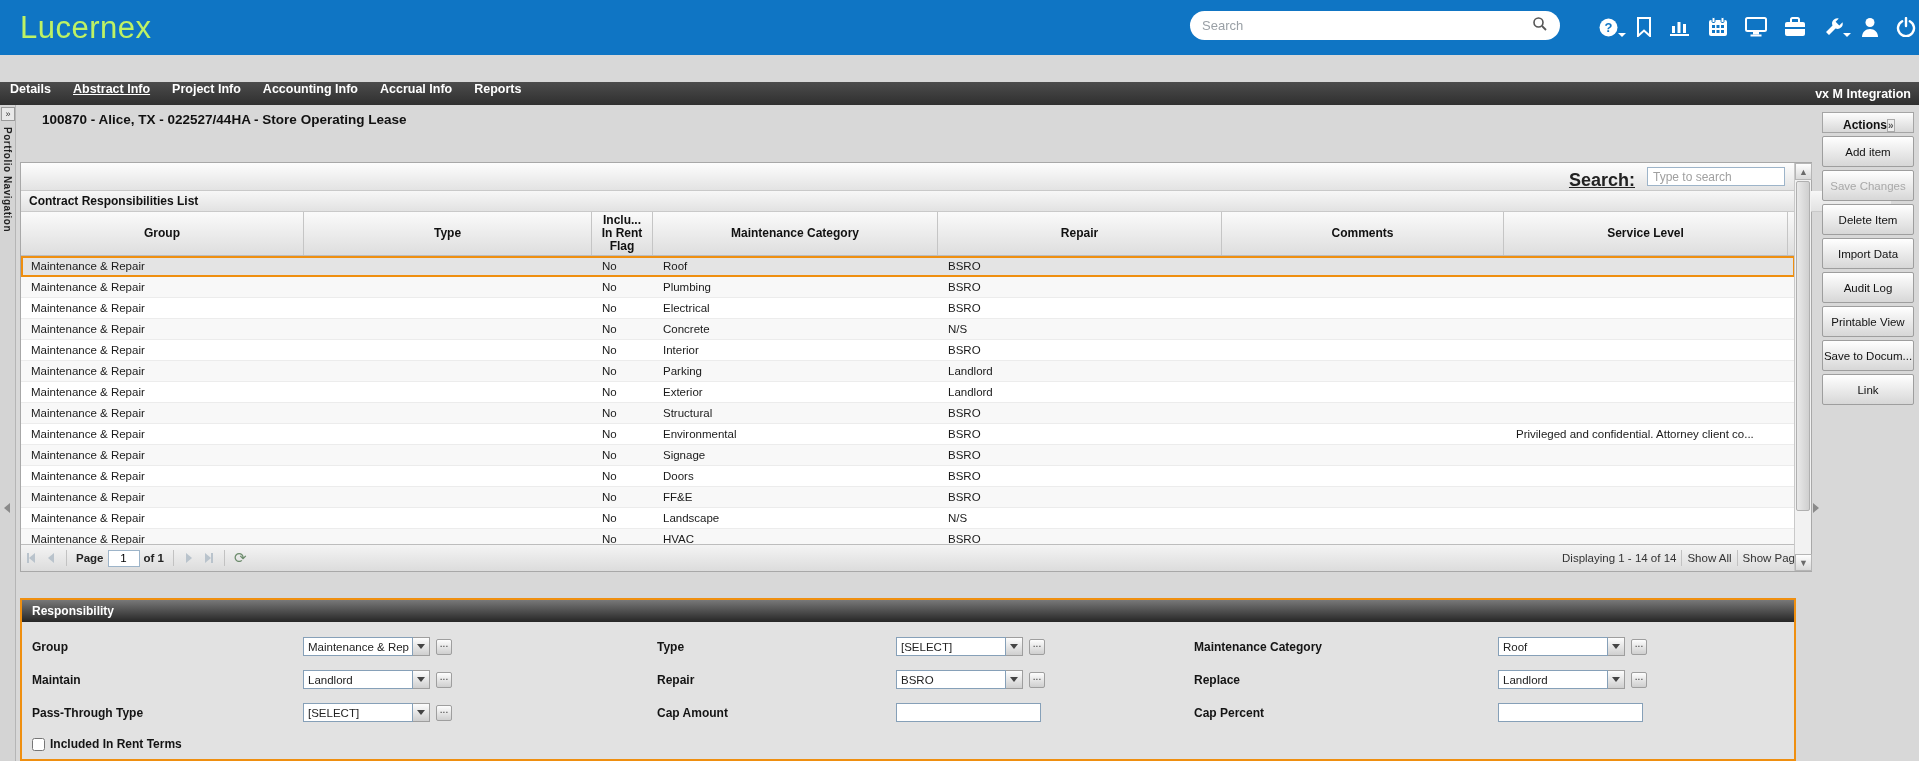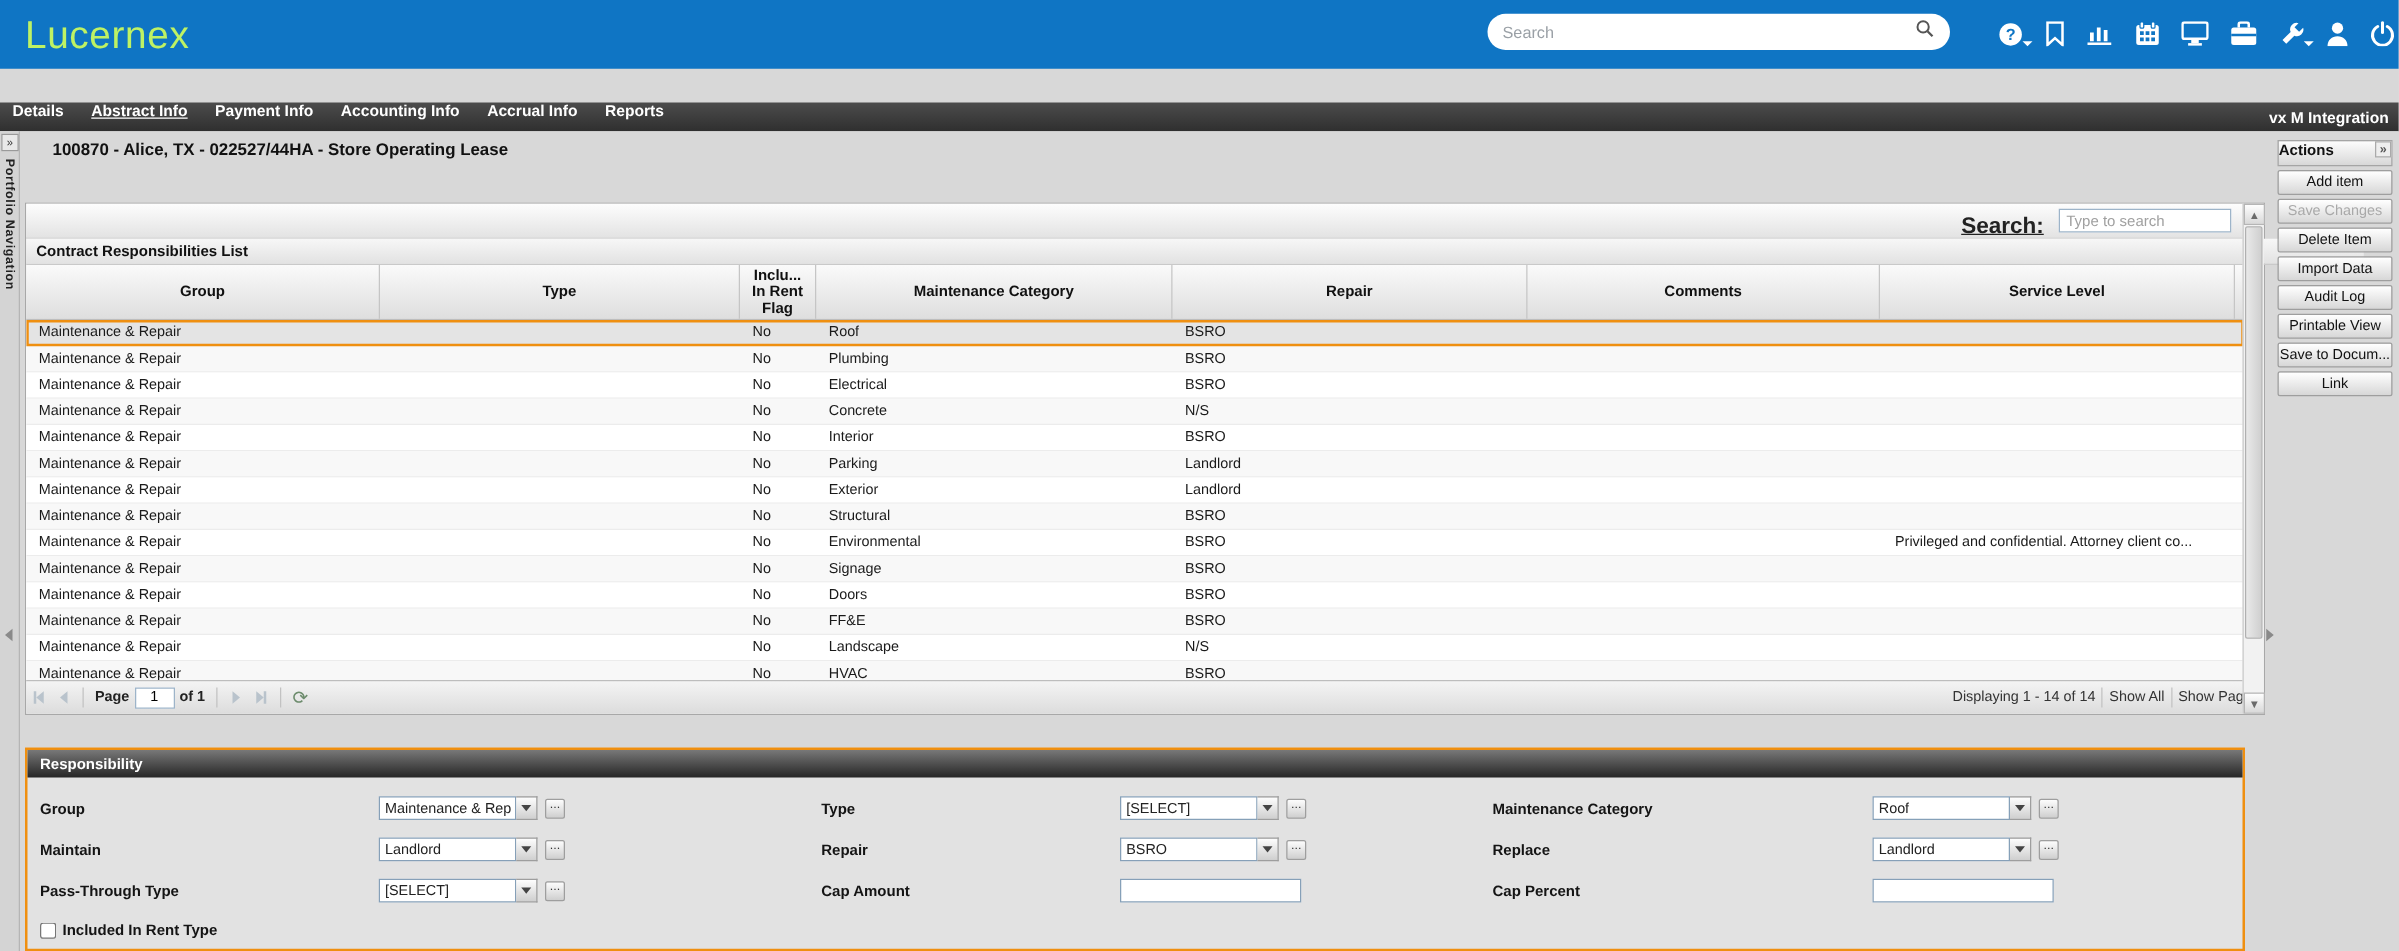--- a/index.html
+++ b/index.html
@@ -121,25 +121,25 @@
 
   
   .splitter { position:absolute; left:1813px; top:0; width:7px; height:656px; }
   .split-arrow { position:absolute; left:0; top:398px; width:0; height:0;
                  border-top:5px solid transparent; border-bottom:5px solid transparent;
                  border-left:6px solid #8a8a8a; cursor:pointer; }
 
   
   .actions { position:absolute; left:1822px; top:7px; width:92px; }
   .actions-hd { height:21px; background:linear-gradient(#fdfdfd,#d8d8d8); border:1px solid #a5a5a5;
-                display:flex; align-items:flex-start; font-size:12px; font-weight:bold; color:#111;
-                padding:0 0; justify-content:space-between; }
+                display:flex; align-items:flex-end; font-size:12px; font-weight:bold; color:#111;
+                padding:0 20px; justify-content:space-between; }
   .actions-hd .chev { font-size:10px; color:#555; border:1px solid #aaa; background:#eee;
                       width:13px; height:13px; line-height:11px; text-align:center; cursor:pointer; }
-  .abtn { height:20px; margin-top:3px; background:linear-gradient(#ffffff,#d7d7d7); border:1px solid #9e9e9e;
+  .abtn { height:31px; margin-top:3px; background:linear-gradient(#ffffff,#d7d7d7); border:1px solid #9e9e9e;
           border-radius:2px; font-size:11.5px; color:#111; display:flex; align-items:center;
           justify-content:center; cursor:pointer; white-space:nowrap; overflow:hidden;text-align:right; }
   .abtn.disabled { color:#a9a9a9; cursor:default; }
 
   
   .form-panel { position:absolute; left:20px; top:493px; width:1776px; height:163px;
                 background:#e2e2e2; border:2px solid #ef8f10; }
   .form-hd { height:22px; background:linear-gradient(#787878,#262626); color:#fff; font-size:12px;
              font-weight:bold; display:flex; align-items:center; padding-left:10px; }
   .flabel { position:absolute; font-size:12px; font-weight:bold; color:#141414; }
@@ -247,21 +247,21 @@
           </svg>
         </div>
       </div>
   </div>
 
 
   <div class="snav">
     <div style="display:flex;" id="sub-nav-items">
         <div class="snav-item">Details</div>
         <div class="snav-item active">Abstract Info</div>
-        <div class="snav-item">Payment Info</div>
+        <div class="snav-item">Project Info</div>
         <div class="snav-item">Accounting Info</div>
         <div class="snav-item">Accrual Info</div>
         <div class="snav-item">Reports</div>
       </div>
     <div class="snav-right">vx M Integration</div>
   </div>
 
   <div class="content">
 
     <div class="rail">
@@ -537,18 +537,18 @@
             </div>
           </div>
           <div class="dots" style="left: 414px; top: 83px;">...</div>
           <div class="flabel" style="left: 635px; top: 84px;">Cap Amount</div>
           <input class="ftext" type="text" style="left: 874px; top: 81px;">
           <div class="flabel" style="left: 1172px; top: 84px;">Cap Percent</div>
           <input class="ftext" type="text" style="left: 1476px; top: 81px;">
         </div>
       <div class="fcheck">
         <input type="checkbox" id="rent-flag-cb" style="">
-        <span>Included In Rent Type</span>
+        <span>Included In Rent Terms</span>
       </div>
     </div>
 
   </div>
 </div>
 
 </body></html>

